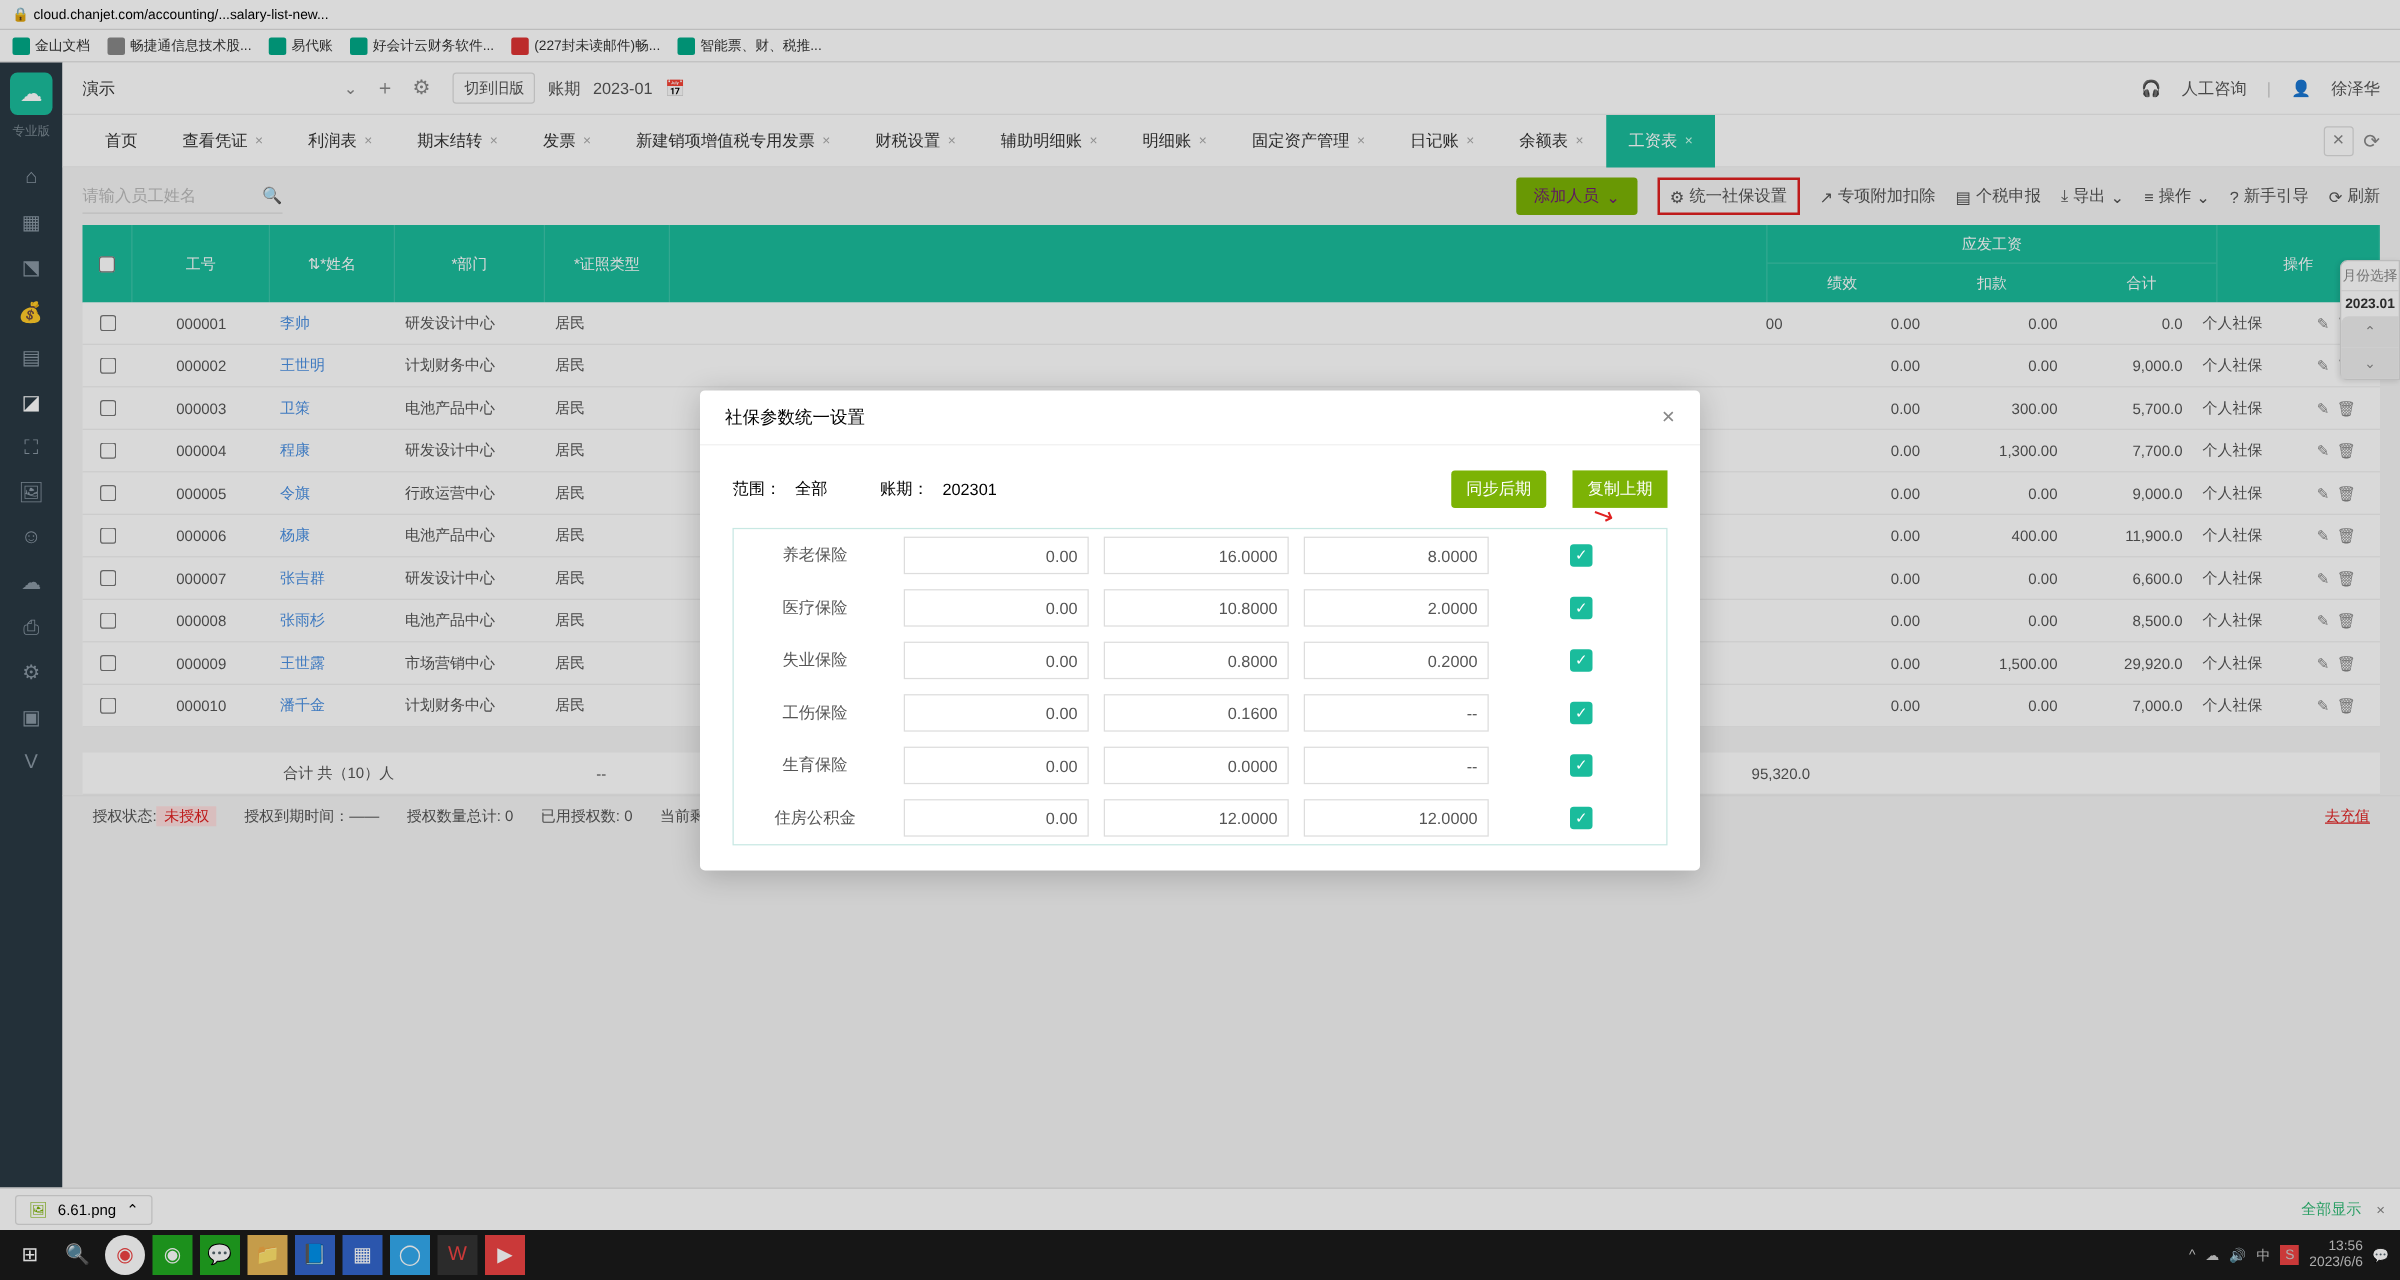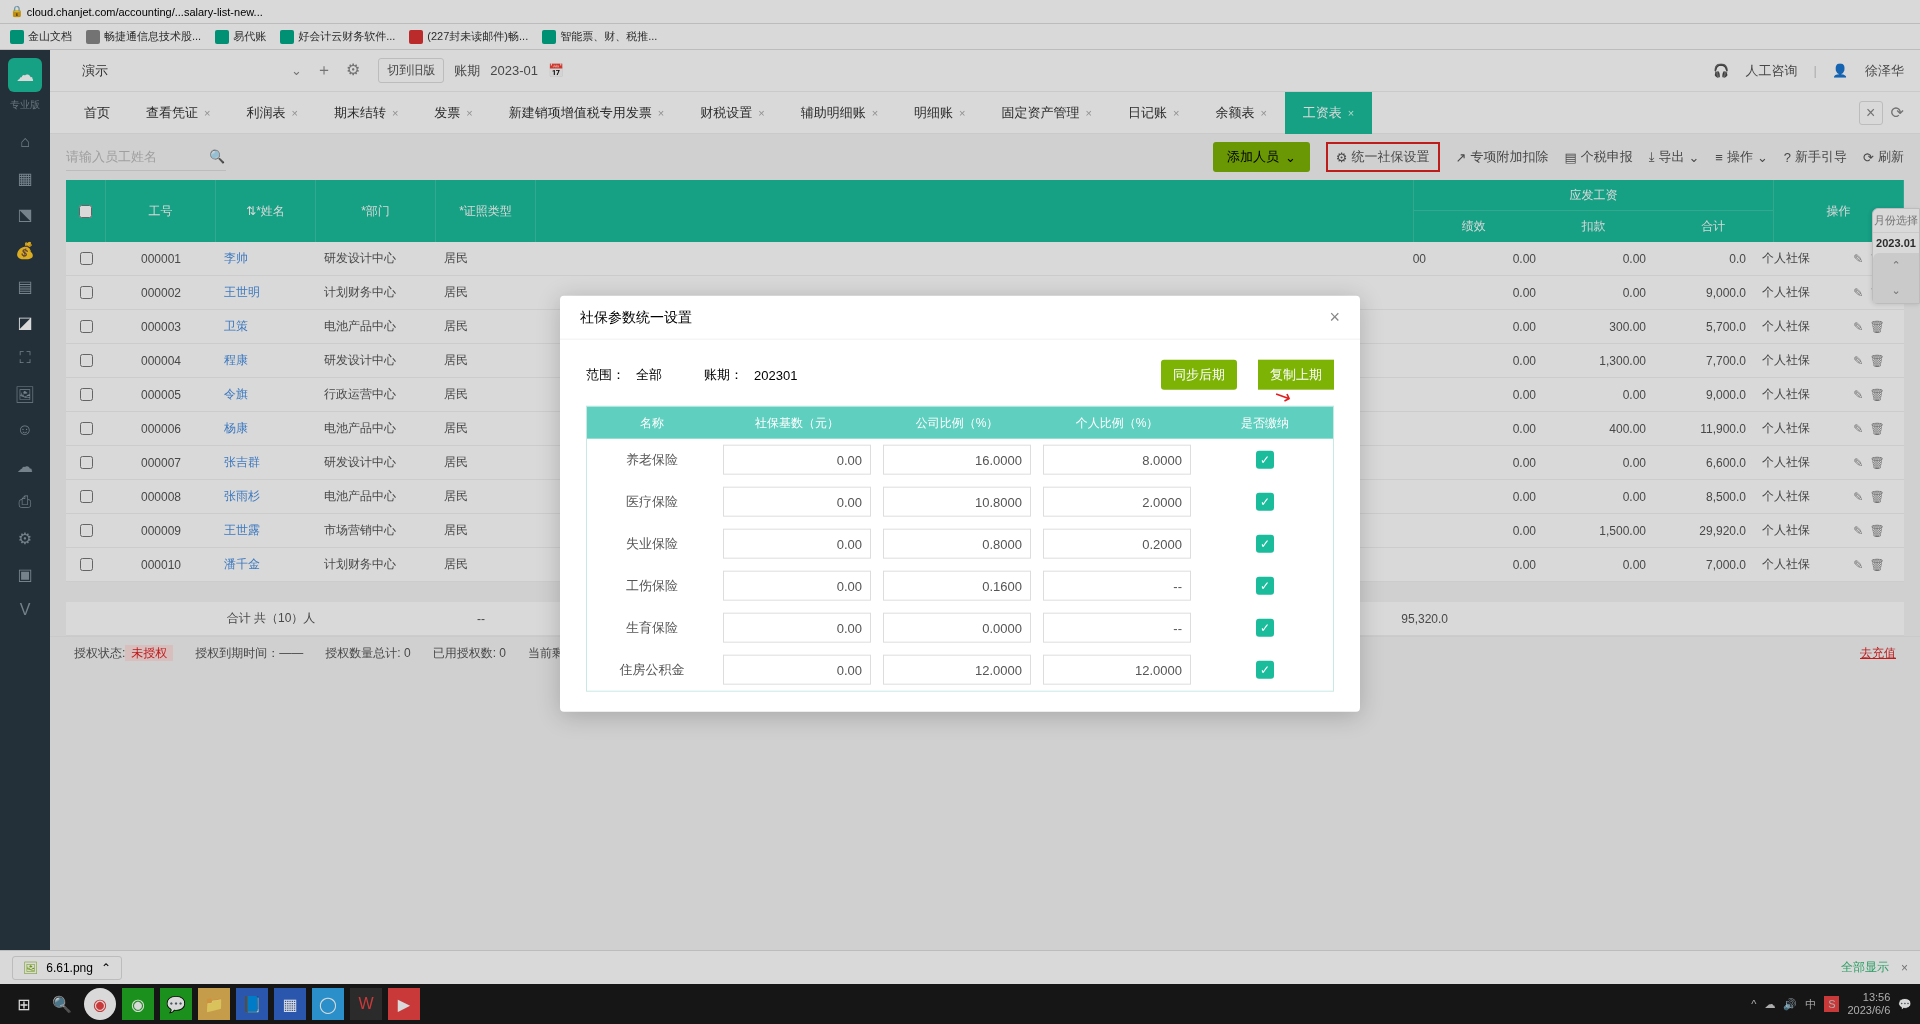--- a/index.html
+++ b/index.html
@@ -17,40 +17,40 @@
 
 .app { position: relative; height: calc(100% - 50px - 40px); display: flex; }
 .left-sidebar { width: 50px; background: #2a3944; display: flex; flex-direction: column; align-items: center; padding-top: 8px; }
 .sidebar-logo { width: 34px; height: 34px; background: #1abc9c; border-radius: 6px; margin-bottom: 6px; display:flex; align-items:center; justify-content:center; color:#fff; font-size:18px; }
 .sidebar-logo-sub { color: #7a8891; font-size: 10px; margin-bottom: 12px; }
 .sidebar-icon { width: 36px; height: 36px; display: flex; align-items: center; justify-content: center; color: #8a98a4; font-size: 16px; cursor: pointer; }
 .sidebar-icon.active { color: #fff; }
 
 .main { flex: 1; background: #f5f5f5; overflow: hidden; position: relative; }
 .top-bar { height: 42px; background: #fff; display: flex; align-items: center; padding: 0 16px; border-bottom: 1px solid #eee; }
-.account-select { color: #333; font-size: 13px; flex: 0 0 220px; display: flex; align-items: center; margin-left: 16px; }
+.account-select { color: #333; font-size: 13px; flex: 0 0 220px; display: flex; align-items: center; }
 .chev { margin-left: auto; color: #888; }
 .top-icons { display: flex; gap: 14px; margin-left: 14px; color: #888; }
 .period-area { display: flex; align-items: center; gap: 10px; margin-left: 18px; font-size: 13px; color: #555; justify-content: center; }
 .switch-btn { border: 1px solid #ddd; padding: 3px 8px; border-radius: 3px; font-size: 12px; }
 .top-right { margin-left: auto; display: flex; align-items: center; gap: 16px; font-size: 13px; color: #555; }
 
 .tab-bar { height: 42px; background: #fff; display: flex; align-items: center; padding: 0 16px; border-bottom: 1px solid #eee; gap: 0; position: relative; }
 .tab { padding: 0 18px; height: 42px; display: flex; align-items: center; font-size: 13px; color: #333; position: relative; }
 .tab.active { background: #1abc9c; color: #fff; }
 .tab-close { margin-left: 6px; font-size: 11px; color: #aaa; }
 .tab.active .tab-close { color: #cfe; }
 .tab-bar-close { margin-left: auto; border: 1px solid #ddd; width: 24px; height: 24px; display:flex; align-items:center; justify-content:center; border-radius: 3px; color: #888; }
 .refresh-ic { margin-left: 8px; color: #888; }
 
 .toolbar { height: 46px; display: flex; align-items: center; padding: 0 16px; gap: 14px; font-size: 13px; }
 .search-box { width: 160px; height: 28px; border-bottom: 1px solid #ddd; display: flex; align-items: center; color: #bbb; background: transparent; }
 .search-icon { color: #1abc9c; margin-left: auto; }
 .toolbar-right { margin-left: auto; display: flex; align-items: center; gap: 16px; color: #555; }
-.add-btn { background: #7cb305; color: #000000; padding: 6px 14px; border-radius: 3px; display: flex; align-items: center; gap: 6px; }
+.add-btn { background: #7cb305; color: #701a75; padding: 6px 14px; border-radius: 3px; display: flex; align-items: center; gap: 6px; }
 .red-box { border: 2px solid #e02020; padding: 4px 8px; }
 .tool-link { display: flex; align-items: center; gap: 4px; }
 
 .table-wrap { padding: 0 16px; }
 .table-head { display: flex; background: #1abc9c; color: #fff; font-size: 12px; height: 62px; }
 .th { display: flex; align-items: center; justify-content: center; border-right: 1px solid rgba(255,255,255,0.15); text-align: center; padding: 0 4px; }
 .th-group { display: flex; flex-direction: column; border-right: 1px solid rgba(255,255,255,0.15); }
 .th-group-top { height: 31px; display: flex; align-items: center; justify-content: center; border-bottom: 1px solid rgba(255,255,255,0.15); }
 .th-group-sub { height: 31px; display: flex; }
 .th-sub { flex: 1; display: flex; align-items: center; justify-content: center; }
@@ -598,27 +598,20 @@
       <span style="width:20px"></span>
       <span>账期：</span>
       <span>202301</span>
       <span class="sync-btn">同步后期</span>
       <span class="copy-btn">
         <span>复制上期</span>
         <span class="red-arrow">↘</span>
       </span>
     </div>
     <div class="param-table">
-      <div class="param-head">
-        <div class="ph" style="width:130px">名称</div>
-        <div class="ph" style="width:160px">社保基数（元）</div>
-        <div class="ph" style="width:160px">公司比例（%）</div>
-        <div class="ph" style="width:160px">个人比例（%）</div>
-        <div class="ph" style="flex:1">是否缴纳</div>
-      </div>
       <div id="param-rows">
           <div class="param-row">
     <div class="pr-cell" style="width:130px">养老保险</div>
     <div class="pr-cell" style="width:160px">
               <input class="pr-input" value="0.00" style="">
             </div>
     <div class="pr-cell" style="width:160px">
               <input class="pr-input" value="16.0000" style="">
             </div>
     <div class="pr-cell" style="width:160px">

